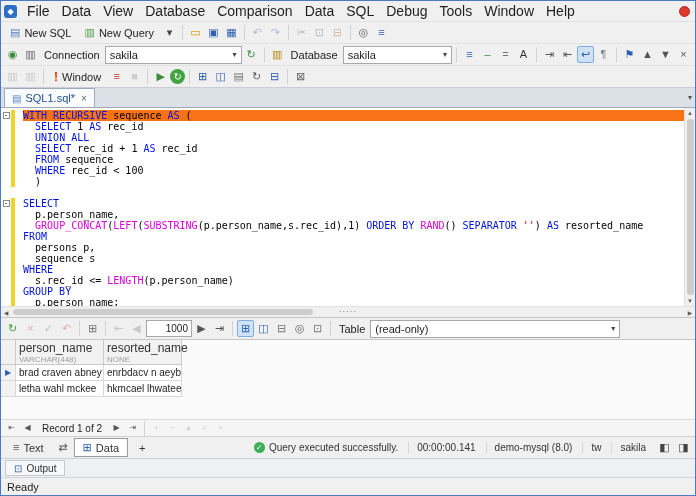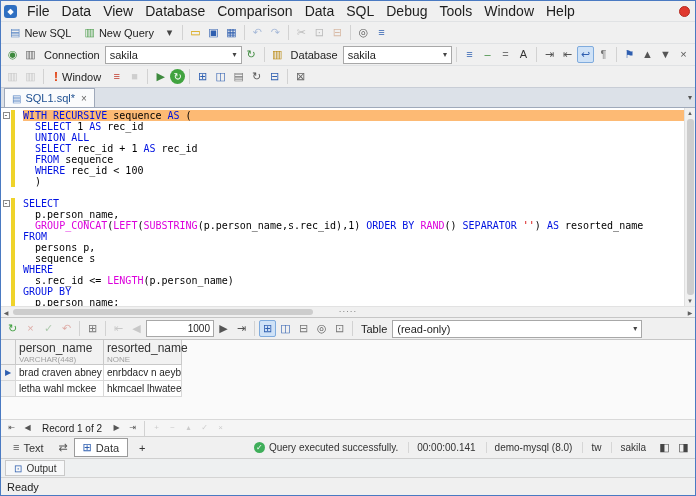--- a/index.html
+++ b/index.html
@@ -33,33 +33,33 @@
 .tabclose{color:#666;font-size:10px;margin-left:2px}
 .tabscroll{font-size:8px;color:#555;align-self:center}
 .editorwrap{flex:1;background:#fff;position:relative;overflow:hidden;border-top:1px solid #9fa9ba}
 .code{position:absolute;left:0;top:0;right:11px;bottom:0;font-family:"DejaVu Sans Mono",monospace;font-size:10px;line-height:11px;padding-top:2px;white-space:pre;overflow:hidden}
 .line{display:flex;height:11px;align-items:stretch}
 .lfold{width:10px;flex:0 0 10px;display:flex;align-items:center;justify-content:center}
 .foldbox{width:7px;height:7px;border:1px solid #8a8a8a;background:#fff;font-size:8px;line-height:5px;text-align:center;color:#444}
 .lmark{width:4px;flex:0 0 4px;margin-right:8px}
 .lmark.marked{background:#efd32a}
 .ltext{flex:1;white-space:pre}
-.line.sel .ltext{background:#fdba74}
+.line.sel .ltext{background:#f97316}
 .tok-k{color:#0012e1}
 .tok-f{color:#dc00dc}
 .tok-s{color:#d40000}
 .tok-p{color:#000}
 .vscroll{position:absolute;right:0;top:0;bottom:0;width:11px;background:#f0f0f0;border-left:1px solid #e0e0e0;display:flex;flex-direction:column;align-items:center}
 .sarrow{font-size:6px;color:#606060;height:10px;display:flex;align-items:center;justify-content:center;width:11px;flex:0 0 10px}
 .vthumb{width:7px;flex:1;margin:1px 0;background:#cdcdcd;border-radius:3px}
 .hscroll{flex:0 0 10px;background:#f0f0f0;display:flex;align-items:center;border-top:1px solid #e2e2e2;position:relative}
 .hthumb{height:6px;width:300px;background:#cdcdcd;border-radius:3px;margin-left:2px}
 .splithandle{position:absolute;left:50%;transform:translateX(-50%);font-size:8px;color:#707070;letter-spacing:1px;line-height:10px}
 .gridtb{border-top:1px solid #c6c6c6}
-.pageinput{width:68px;height:17px;border:1px solid #a8a8a8;font-size:10px;text-align:right;padding:0 3px;font-family:"Liberation Sans",sans-serif;background:#fff;color:#222}
+.pageinput{width:46px;height:17px;border:1px solid #a8a8a8;font-size:10px;text-align:right;padding:0 3px;font-family:"Liberation Sans",sans-serif;background:#fff;color:#222}
 .gridarea{flex:0 0 80px;background:#fafafa;border-top:1px solid #c6c6c6;overflow:hidden}
 .gheader{display:flex;height:25px}
 .ghc{background:#f2f2f2;border-right:1px solid #c9c9c9;border-bottom:1px solid #c9c9c9;display:flex;flex-direction:column;justify-content:center;padding:1px 3px}
 .gind{width:15px;flex:0 0 15px;background:#f2f2f2;border-right:1px solid #c9c9c9;border-bottom:1px solid #c9c9c9;display:flex;align-items:center;justify-content:center}
 .c0{width:88px;flex:0 0 88px}
 .c1{width:78px;flex:0 0 78px}
 .cname{font-size:12px;color:#333}
 .ctype{font-size:8px;color:#a0a0a0}
 .grow{display:flex;height:16px}
 .grow .gcell{background:#fff;border-right:1px solid #d8d8d8;border-bottom:1px solid #d8d8d8;font-size:10px;padding:1px 3px;white-space:nowrap;overflow:hidden;display:flex;align-items:center}

